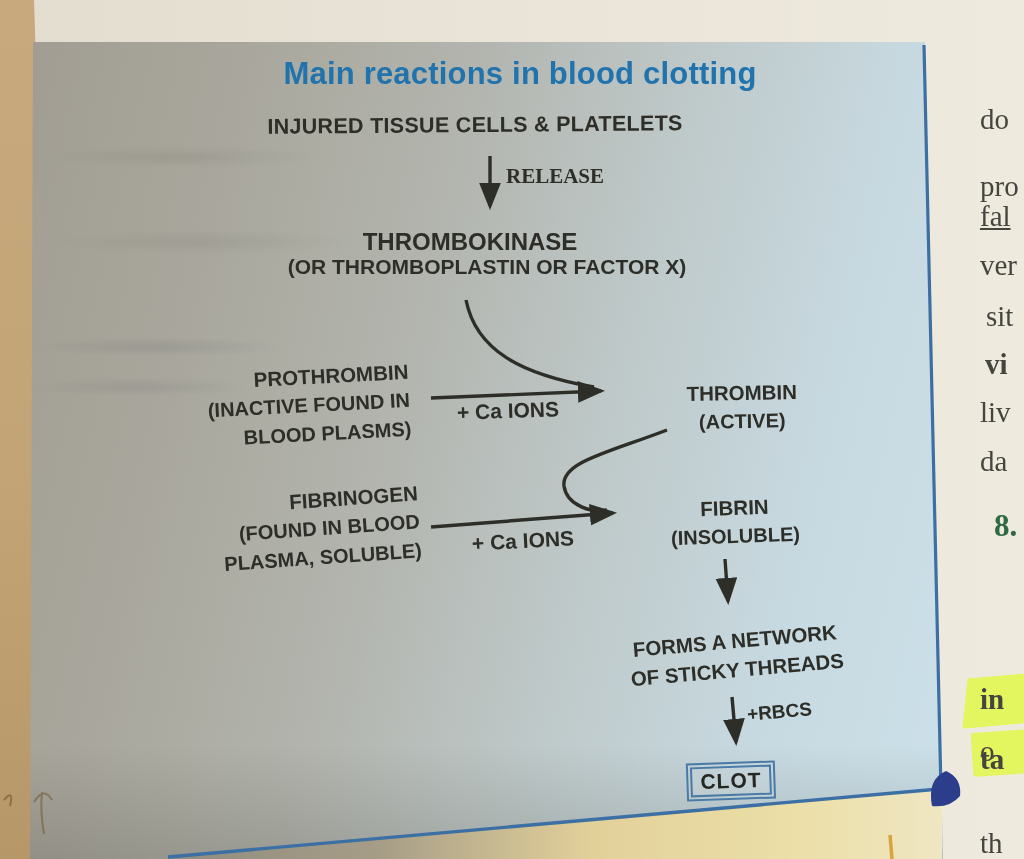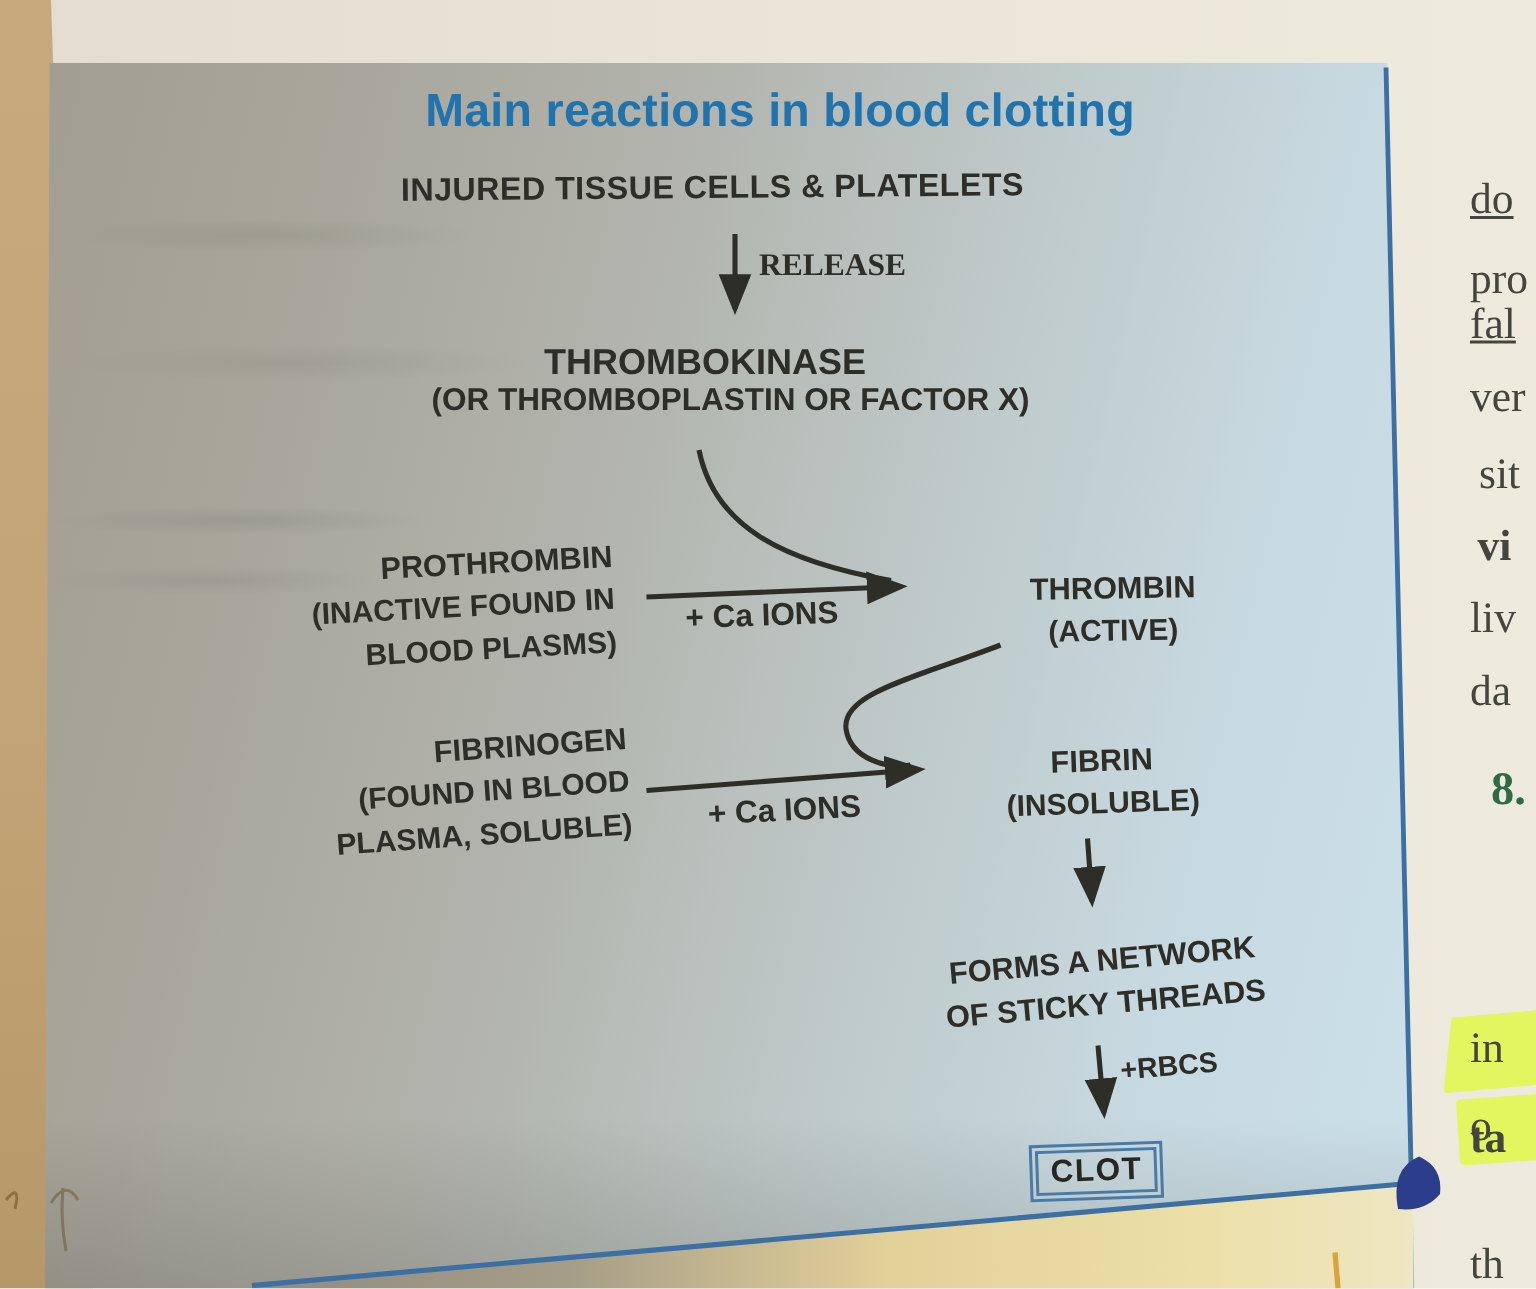--- a/index.html
+++ b/index.html
@@ -136,25 +136,25 @@
   <span class="ln" style="white-space:nowrap;margin-left:-120px;width:250px;">FORMS A NETWORK</span>
   <span class="ln" style="white-space:nowrap;margin-left:-120px;width:250px;">OF STICKY THREADS</span>
 </div>
 
 <span class="t n2" style="left:747px;top:701px;font-size:19px;transform:rotate(-5deg);">+RBCS</span>
 
 <div class="clot-outer" style="left:731px;top:762px;transform:translateX(-50%) rotate(-2deg);">
   <div class="clot-inner">CLOT</div>
 </div>
 
-<span class="frag" style="top:117px;text-decoration:underline;">do</span>
+<span class="frag" style="top:103px;">do</span>
 <span class="frag" style="top:152px;margin-top:18px;">pro</span>
 <span class="frag" style="top:200px;text-decoration:underline;">fal</span>
 <span class="frag" style="top:249px;text-align:center;">ver</span>
 <span class="frag" style="top:300px;left:986px;">sit</span>
 <span class="frag b" style="top:348px;left:985px;">vi</span>
 <span class="frag" style="top:396px;">liv</span>
 <span class="frag" style="top:445px;">da</span>
 <span class="frag green" style="top:508px;">8.</span>
-<span class="frag" style="top:683px;">in</span>
+<span class="frag" style="top:683px;font-weight:bold;">in</span>
 <span class="frag" style="top:735px;">o</span>
 <span class="frag" style="top:743px;font-weight:bold;">ta</span>
 <span class="frag" style="top:827px;">th</span>
 
 </body></html>

